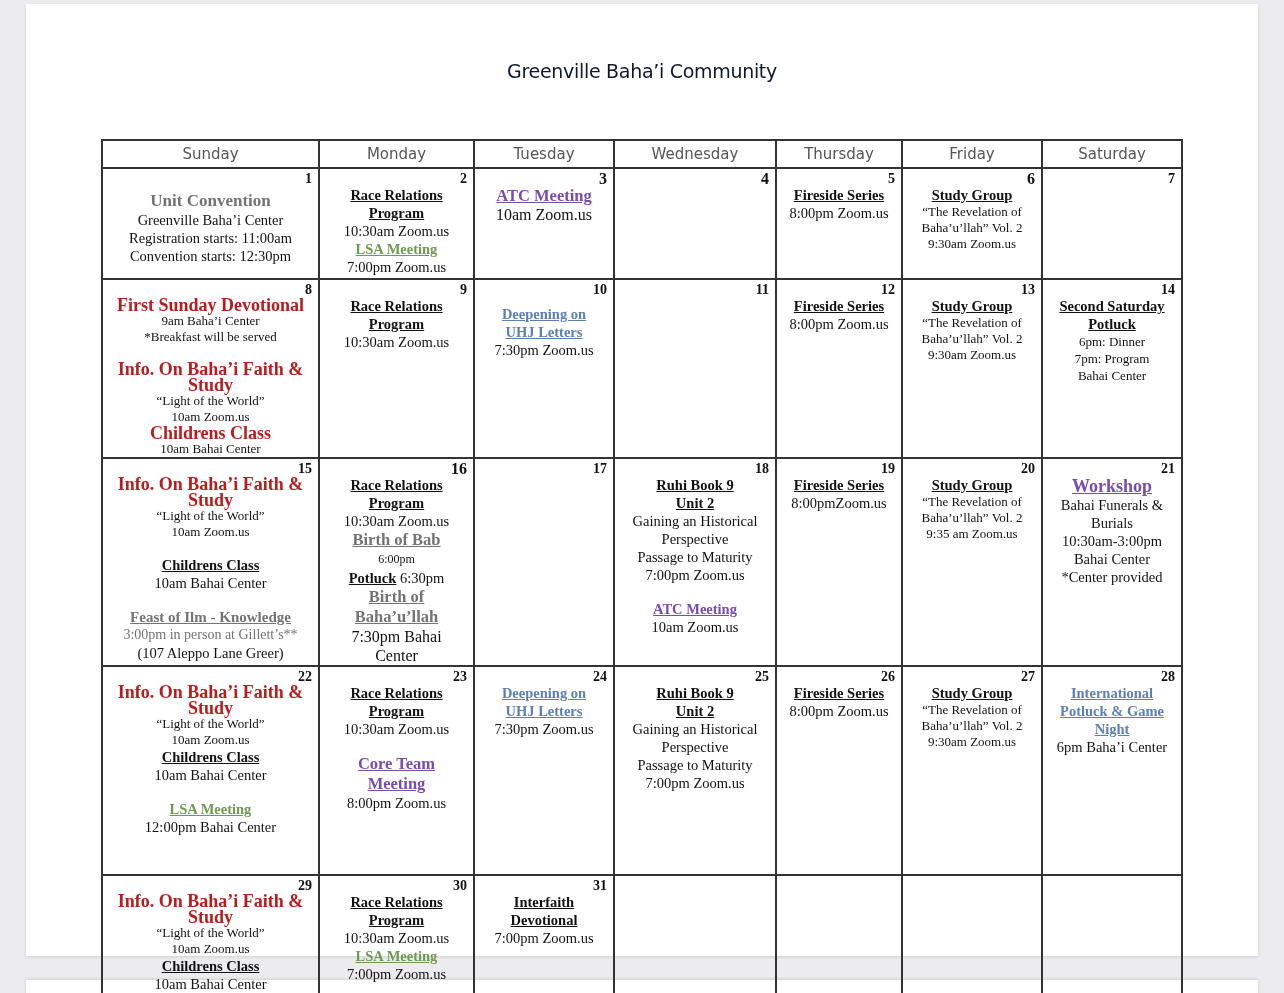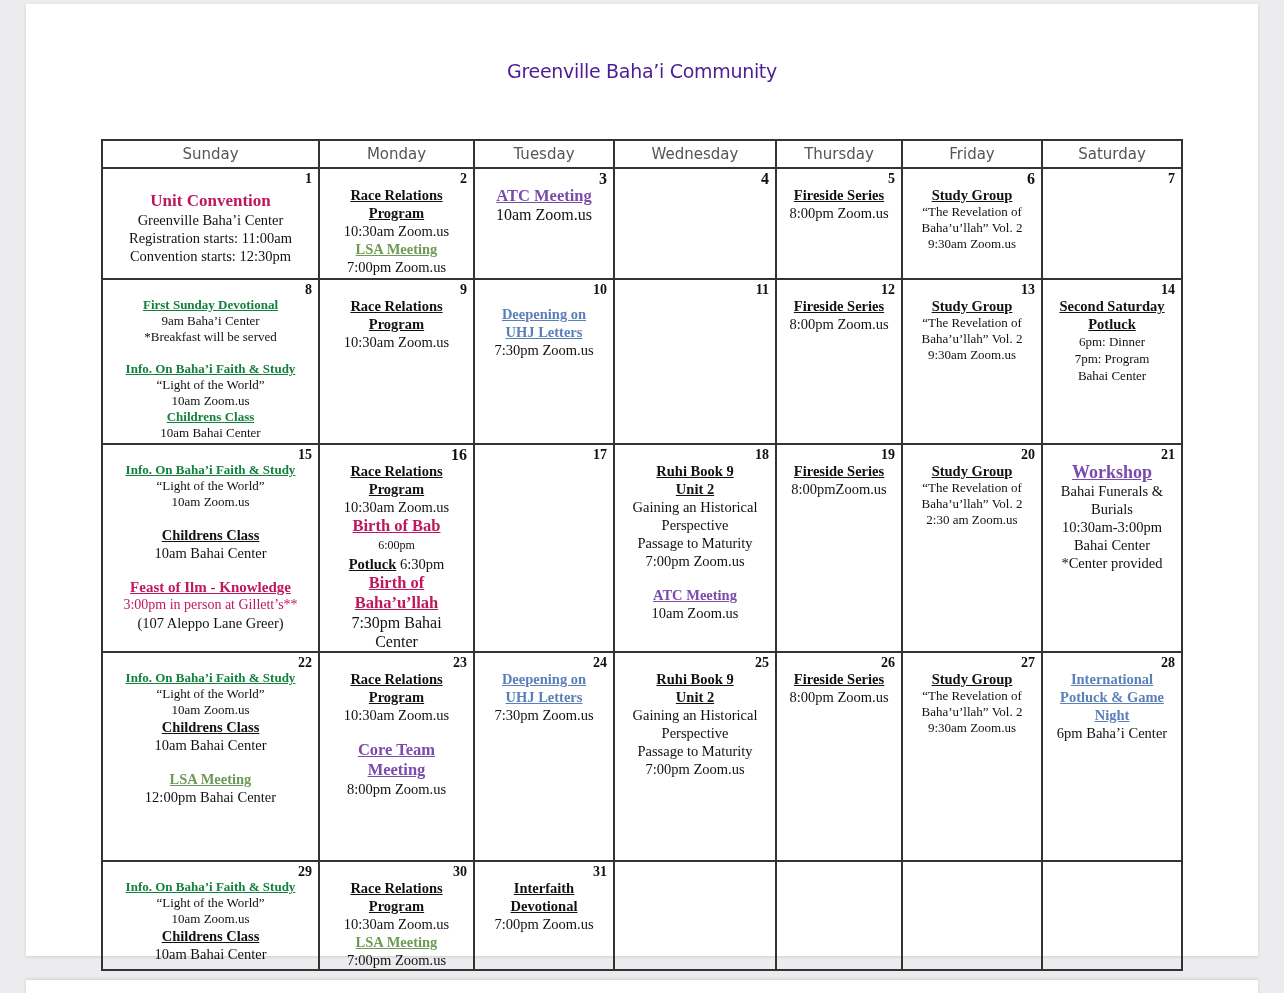--- a/index.html
+++ b/index.html
@@ -14,21 +14,21 @@
     background: #ffffff;
     box-shadow: 0 1px 3px rgba(0,0,0,0.12);
   }
   .page2 {
     position: absolute; left: 26px; top: 980px; width: 1232px; height: 40px;
     background: #ffffff;
     box-shadow: 0 -1px 3px rgba(0,0,0,0.12);
   }
   .title {
     position: absolute; left: 0; top: 58px; width: 1284px; text-align: center;
-    font-family: "DejaVu Sans", sans-serif; font-size: 19px; color: #4c1d95;
+    font-family: "DejaVu Sans", sans-serif; font-size: 19px; color: #0f172a;
     line-height: 27px; letter-spacing: -0.3px;
   }
   table.cal {
     position: absolute; left: 101px; top: 139px;
     width: 1082px;
     border-collapse: collapse;
     table-layout: fixed;
     border-radius: 25px;
   }
   table.cal th, table.cal td {
@@ -42,27 +42,27 @@
   }
   table.cal td { vertical-align: top; position: relative; }
   .daynum {
     text-align: right; font-weight: bold; font-size: 14px; color: #111;
     padding: 2px 6px 0 0; line-height: 15px;
   }
   .daynum.big { font-size: 16px; }
   .events { text-align: center; color: #111; }
   .ev { margin: 0; }
   .t-h { font-weight: bold; text-decoration: underline; font-size: 14.5px; line-height: 18px; color: #111; }
-  .t-hs { font-weight: bold; text-decoration: underline; font-size: 13px; line-height: 16px; color: #15803d; }
+  .t-hs { font-weight: bold; font-size: 18px; line-height: 16px; color: #b91c1c; }
   .t-big { font-weight: bold; text-decoration: underline; font-size: 16.5px; line-height: 20px; }
   .t-big-nu { font-weight: bold; font-size: 17px; line-height: 20px; }
   .t-n { font-size: 14.5px; line-height: 18px; }
   .t-s { font-size: 13px; line-height: 16px; }
   .gap { height: 16px; }
-  .c-red { color: #be185d; }
+  .c-red { color: #737373; }
   .c-purple { color: #7a4bab; }
   .c-green { color: #6f9a55; }
   .c-blue { color: #5b7fb8; }
 </style>
 </head>
 <body>
 
 <div class="page"></div>
 <div class="page2"></div>
 
@@ -262,21 +262,21 @@
           <div class="ev t-h">Fireside Series</div>
           <div class="ev t-n">8:00pmZoom.us</div>
         </div>
       </td>
       <td>
         <div class="daynum">20</div>
         <div class="events">
           <div class="ev t-h">Study Group</div>
           <div class="ev t-s">“The Revelation of</div>
           <div class="ev t-s">Baha’u’llah” Vol. 2</div>
-          <div class="ev t-s">2:30 am Zoom.us</div>
+          <div class="ev t-s">9:35 am Zoom.us</div>
         </div>
       </td>
       <td>
         <div class="daynum">21</div>
         <div class="events">
           <div class="ev t-big c-purple" style="font-size:18px">Workshop</div>
           <div class="ev t-n">Bahai Funerals &amp;</div>
           <div class="ev t-n">Burials</div>
           <div class="ev t-n">10:30am-3:00pm</div>
           <div class="ev t-n">Bahai Center</div>

